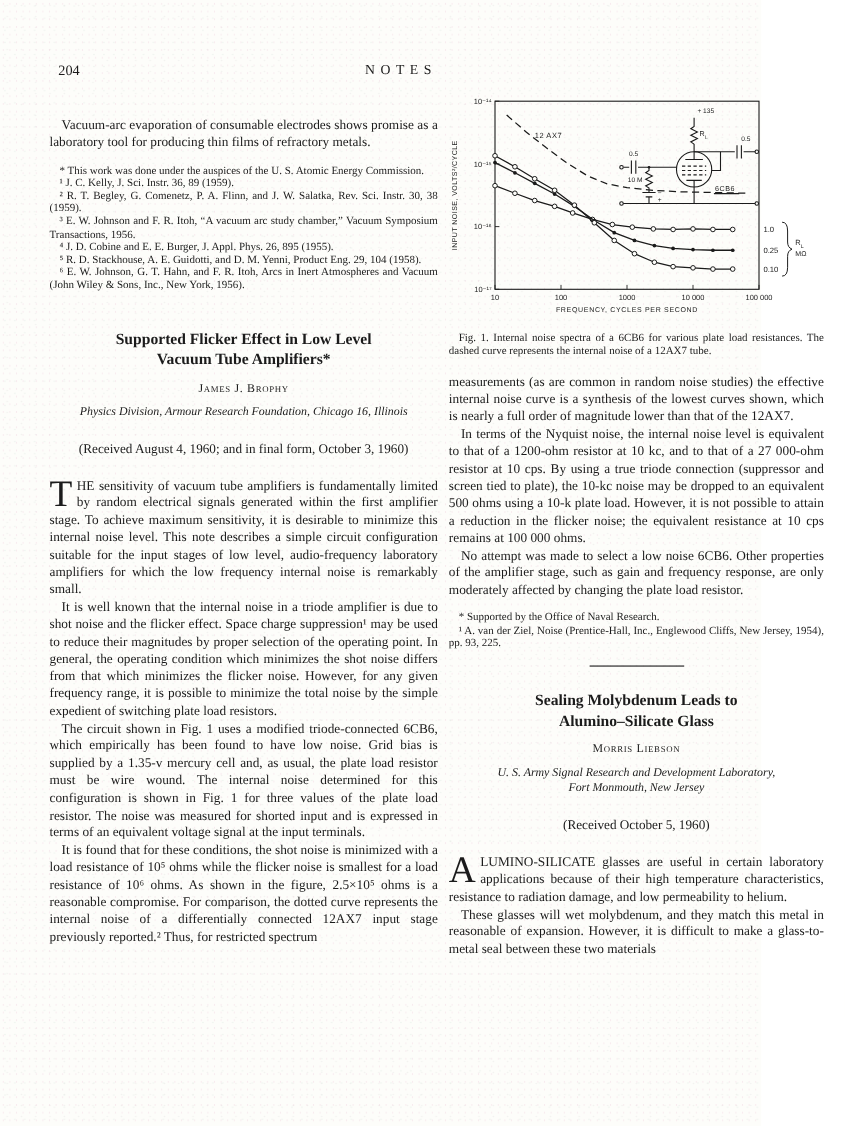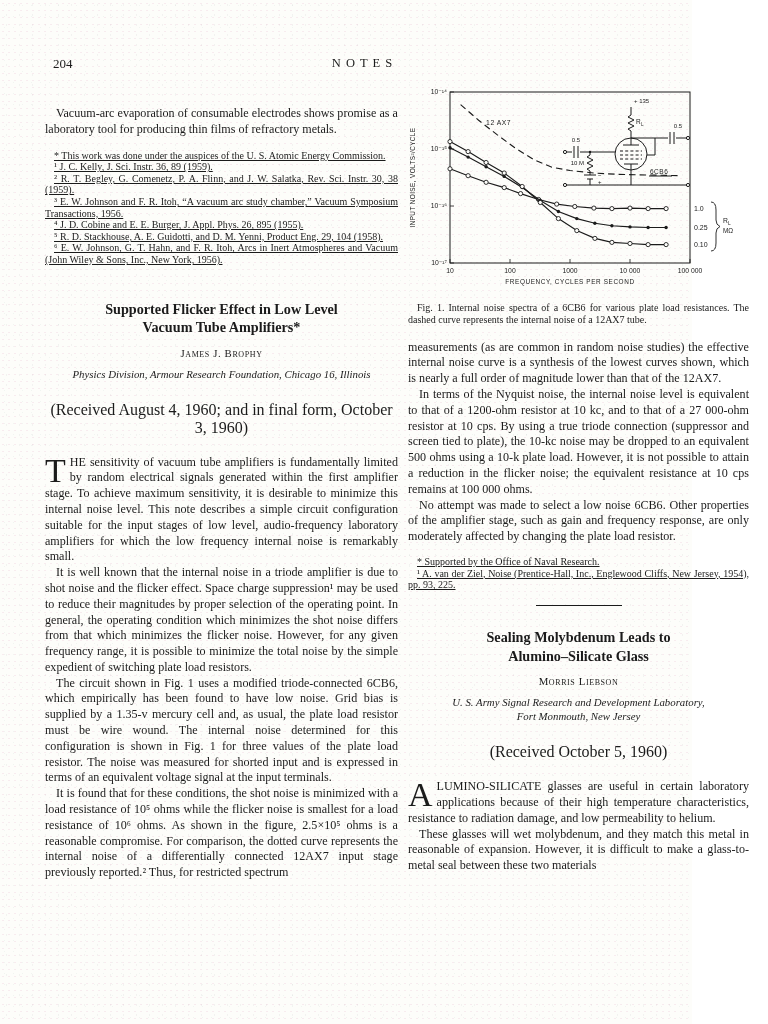--- a/index.html
+++ b/index.html
@@ -16,28 +16,28 @@
   }
   .running-header{position:absolute;top:56px;left:45px;right:20px;height:18px;}
   .page-num{position:absolute;left:8px;top:0;font-size:13px;}
   .running-head{position:absolute;left:12px;right:0;text-align:center;font-size:12.5px;letter-spacing:5px;}
   .col{position:absolute;text-align:justify;}
   .col-left{left:45px;top:86px;width:353px;}
   .col-right{left:408px;top:80px;width:341px;}
   .body-par{margin:0;font-size:12.1px;line-height:15.8px;}
   .body-par.indent{text-indent:11px;}
   .intro{text-indent:11px;margin-top:20px;}
-  .footnotes{margin-top:12px;text-decoration:underline;}
+  .footnotes{margin-top:12px;}
   .footnote{margin:0;font-size:10px;line-height:11.6px;text-indent:9px;text-align:justify;}
   .article-head{text-align:center;}
   .head-1{margin-top:34px;}
   .art-title{margin:0 0 10px 0;font-size:14.2px;line-height:18.5px;font-weight:bold;}
   .art-author{font-size:10.8px;font-variant:small-caps;letter-spacing:.6px;margin-bottom:8px;}
   .art-affil{font-size:10.8px;font-style:italic;line-height:14px;margin-bottom:4px;}
-  .art-received{font-size:16px;margin-bottom:0;margin-top:20px;}
+  .art-received{font-size:12px;margin-bottom:0;margin-top:20px;}
   .lead{margin-top:18px;}
   .dropcap{float:left;font-size:34px;line-height:27px;padding:2px 4px 0 0;}
   .figure-block{margin-bottom:14px;}
   #noise-chart{display:block;margin-left:-2px;}
   .fig-caption{margin:6px 0 0 0;font-size:10px;line-height:11.8px;text-align:justify;text-indent:9px;}
   .continuation{margin-top:14px;}
   .fn-right{margin-top:11px;}
   .divider{width:86px;height:1.5px;background:#1b1b1b;margin:14px auto 0 auto;}
   .head-2{margin-top:22px;}
   svg text{font-family:"Liberation Sans","DejaVu Sans",sans-serif;fill:#1b1b1b;}

